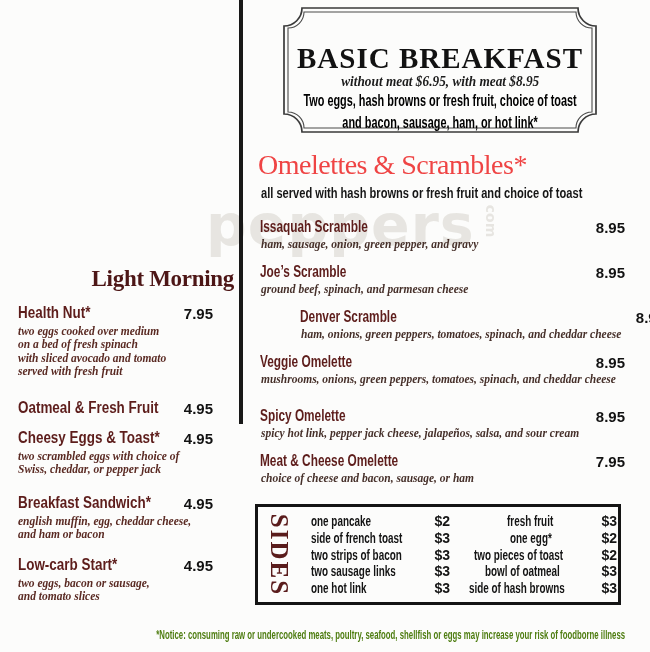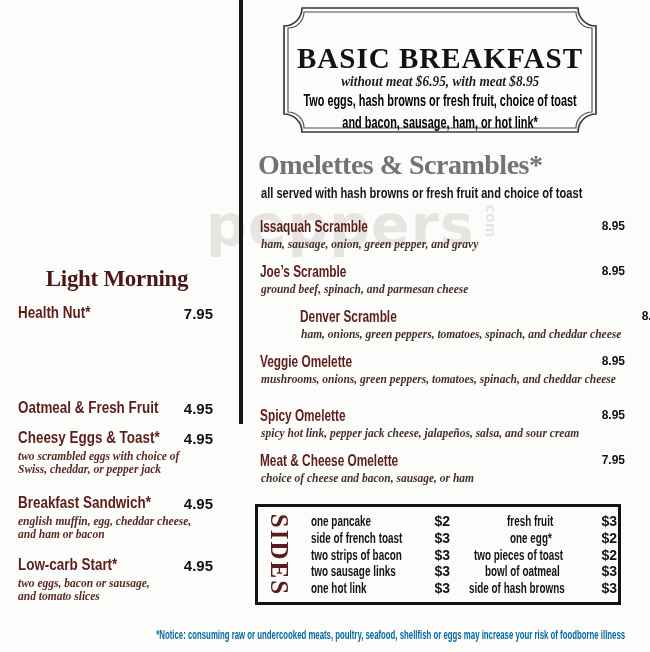--- a/index.html
+++ b/index.html
@@ -38,33 +38,33 @@
   #bb-content{position:absolute;left:0;top:12px;width:100%;height:100%;
     display:flex;flex-direction:column;align-items:center;padding-top:24px;box-sizing:border-box;}
   #bb-title{font-family:"Liberation Serif",serif;font-weight:bold;font-size:29px;
     color:#121212;letter-spacing:1px;line-height:30px;}
   #bb-sub{font-family:"Liberation Serif",serif;font-weight:bold;font-style:italic;
     font-size:14px;color:#1c1c1c;margin-top:1px;transform:scaleX(.95);}
   .bb-line{font-weight:bold;font-size:16.5px;color:#000000;line-height:21.5px;}
 
   
   #om-title{left:258px;top:149px;z-index:3;
-    font-family:"Liberation Serif",serif;font-weight:bold;font-size:28px;
-    color:#737373;letter-spacing:-.5px;white-space:nowrap;}
+    font-family:"Liberation Serif",serif;font-weight:normal;font-size:28px;
+    color:#ef4444;letter-spacing:-.5px;white-space:nowrap;}
   #om-sub{left:261px;top:184px;z-index:3;font-weight:bold;font-size:15px;color:#161616;}
   #om-items{left:260px;top:0;width:365px;height:471px;z-index:3;}
   .mi{position:absolute;left:0;width:100%;}
   .mi-name{font-weight:bold;font-size:16px;color:#5d1d1b;line-height:17px;}
   .mi-desc{position:absolute;left:1px;top:19px;
     font-family:"Liberation Serif",serif;font-style:italic;font-weight:bold;
     font-size:12.5px;color:#46302a;white-space:nowrap;transform:scaleX(.92);transform-origin:0 50%;}
-  .mi-price{position:absolute;right:0;top:1px;font-weight:bold;font-size:12px;color:#121212;}
+  .mi-price{position:absolute;right:0;top:1px;font-weight:bold;font-size:15px;color:#121212;}
 
   
-  #lm-title{left:0;top:266px;width:234px;text-align:center;z-index:3;
+  #lm-title{left:0;top:266px;width:234px;text-align:right;z-index:3;
     font-family:"Liberation Serif",serif;font-weight:bold;font-size:23px;
     color:#4d1616;letter-spacing:-.3px;}
   #lm-items{left:0;top:0;width:228px;height:652px;z-index:3;}
   .lmi{position:absolute;left:18px;right:0;}
   .lmi-name{font-weight:bold;font-size:16px;color:#5d1d1b;line-height:17px;}
   .lmi-price{position:absolute;right:15px;top:1px;font-weight:bold;font-size:15px;color:#121212;}
   .lmi-desc{margin-top:3px;}
   .lmi-desc div{
     font-family:"Liberation Serif",serif;font-style:italic;font-weight:bold;
     font-size:12.5px;color:#5a2a23;line-height:13.4px;white-space:nowrap;
@@ -78,21 +78,21 @@
     font-size:25px;letter-spacing:2px;color:#5a1c1c;}
   .sides-col{position:absolute;top:6px;}
   #sides-col-0{left:53px;width:139px;}
   #sides-col-1{left:209px;width:150px;text-align:center;}
   .sr{position:relative;height:16.8px;line-height:16.8px;}
   .sr-name{font-weight:bold;font-size:15px;color:#141414;}
   .sr-price{position:absolute;right:0;top:0;font-weight:bold;font-size:14px;color:#141414;}
 
   
   #notice{left:0;top:627px;width:650px;text-align:center;z-index:3;
-    font-weight:bold;font-size:13px;color:#0369a1;}
+    font-weight:bold;font-size:13px;color:#4d7c0f;}
 </style>
 </head>
 <body>
 
 <div id="watermark"><span>peppers</span><span class="wm-com">com</span></div>
 
 <div id="divider" class="abs"></div>
 
 <div id="bb-box" class="abs">
   <svg id="bb-frame" width="314" height="126" viewBox="0 0 314 126">
@@ -113,21 +113,26 @@
     <div class="mi" style="top: 218px;"><span class="mi-name sq-l">Issaquah Scramble</span><span class="mi-price">8.95</span><span class="mi-desc">ham, sausage, onion, green pepper, and gravy</span></div>
     <div class="mi" style="top: 263px;"><span class="mi-name sq-l">Joe’s Scramble</span><span class="mi-price">8.95</span><span class="mi-desc">ground beef, spinach, and parmesan cheese</span></div>
     <div class="mi" style="top: 308px; margin-left: 40px;"><span class="mi-name sq-l">Denver Scramble</span><span class="mi-price">8.95</span><span class="mi-desc">ham, onions, green peppers, tomatoes, spinach, and cheddar cheese</span></div>
     <div class="mi" style="top: 353px;"><span class="mi-name sq-l">Veggie Omelette</span><span class="mi-price">8.95</span><span class="mi-desc">mushrooms, onions, green peppers, tomatoes, spinach, and cheddar cheese</span></div>
     <div class="mi" style="top: 407px;"><span class="mi-name sq-l">Spicy Omelette</span><span class="mi-price">8.95</span><span class="mi-desc">spicy hot link, pepper jack cheese, jalapeños, salsa, and sour cream</span></div>
     <div class="mi" style="top: 452px;"><span class="mi-name sq-l">Meat &amp; Cheese Omelette</span><span class="mi-price">7.95</span><span class="mi-desc">choice of cheese and bacon, sausage, or ham</span></div>
   </div>
 
 <div id="lm-title" class="abs">Light Morning</div>
 <div id="lm-items" class="abs">
-    <div class="lmi" style="top: 304px;"><span class="lmi-name sq-ll">Health Nut*</span><span class="lmi-price">7.95</span></div>
+    <div class="lmi" style="top: 304px;"><span class="lmi-name sq-ll">Health Nut*</span><span class="lmi-price">7.95</span><div class="lmi-desc">
+        <div>two eggs cooked over medium</div>
+        <div>on a bed of fresh spinach</div>
+        <div>with sliced avocado and tomato</div>
+        <div>served with fresh fruit</div>
+      </div></div>
     <div class="lmi" style="top: 399px;"><span class="lmi-name sq-ll">Oatmeal &amp; Fresh Fruit</span><span class="lmi-price">4.95</span><div class="lmi-desc"></div></div>
     <div class="lmi" style="top: 429px;"><span class="lmi-name sq-ll">Cheesy Eggs &amp; Toast*</span><span class="lmi-price">4.95</span><div class="lmi-desc">
         <div>two scrambled eggs with choice of</div>
         <div>Swiss, cheddar, or pepper jack</div>
       </div></div>
     <div class="lmi" style="top: 494px;"><span class="lmi-name sq-ll">Breakfast Sandwich*</span><span class="lmi-price">4.95</span><div class="lmi-desc">
         <div>english muffin, egg, cheddar cheese,</div>
         <div>and ham or bacon</div>
       </div></div>
     <div class="lmi" style="top: 556px;"><span class="lmi-name sq-ll">Low-carb Start*</span><span class="lmi-price">4.95</span><div class="lmi-desc">

